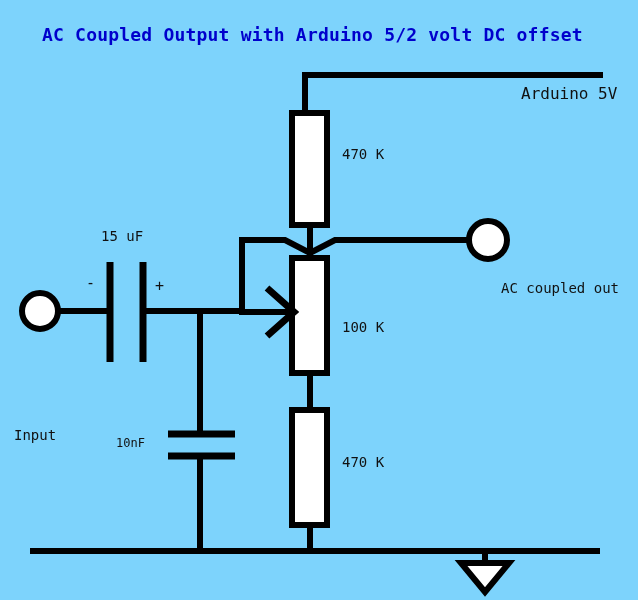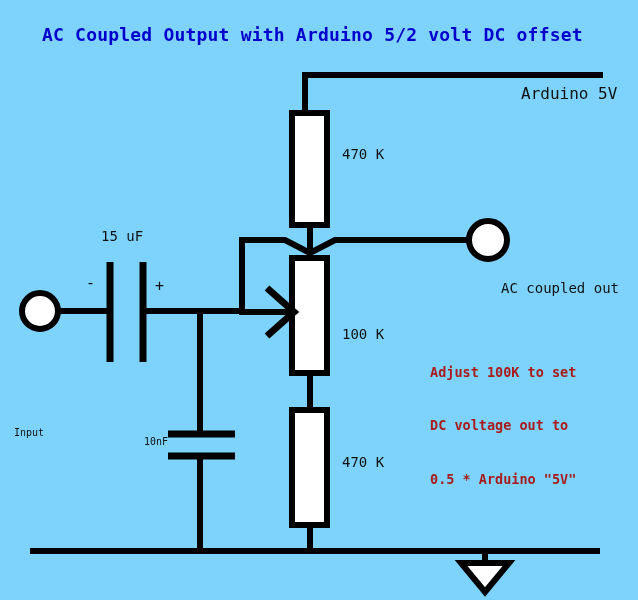--- a/index.html
+++ b/index.html
@@ -73,43 +73,41 @@
     top: 281px;
     font-size: 14px;
     color: #111111;
     margin-left: 32px;
   }
   #lbl-pot {
     left: 342px;
     top: 320px;
     font-size: 14px;
     color: #111111;
-    margin-top: 7px;
   }
   #lbl-note {
     left: 430px;
     top: 328px;
     font-size: 13.5px;
     font-weight: bold;
     color: #a81c1c;
     line-height: 1.32;
   }
   #lbl-input {
     left: 14px;
     top: 428px;
-    font-size: 10px;
+    font-size: 14px;
     color: #111111;
     text-align: center;
   }
   #lbl-cap2 {
     left: 116px;
     top: 437px;
-    font-size: 10px;
+    font-size: 12px;
     color: #111111;
-    margin-left: 28px;
   }
   #lbl-r2 {
     left: 342px;
     top: 455px;
     font-size: 14px;
     color: #111111;
   }
 </style>
 </head>
 <body>
@@ -171,25 +169,20 @@
   <div class="lbl" id="lbl-cap1">15 uF</div>
 
   <div class="lbl" id="lbl-cap1-neg">-</div>
 
   <div class="lbl" id="lbl-cap1-pos">+</div>
 
   <div class="lbl" id="lbl-out">AC coupled out</div>
 
   <div class="lbl" id="lbl-pot">100 K</div>
 
-  <div class="lbl" id="lbl-note">
-    <div>Adjust 100K to set</div>
-    <div>DC voltage out to</div>
-    <div>0.5 * Arduino "5V"</div>
-  </div>
 
   <div class="lbl" id="lbl-input">Input</div>
 
   <div class="lbl" id="lbl-cap2">10nF</div>
 
   <div class="lbl" id="lbl-r2">470 K</div>
 
 </div>
 
 </body></html>

